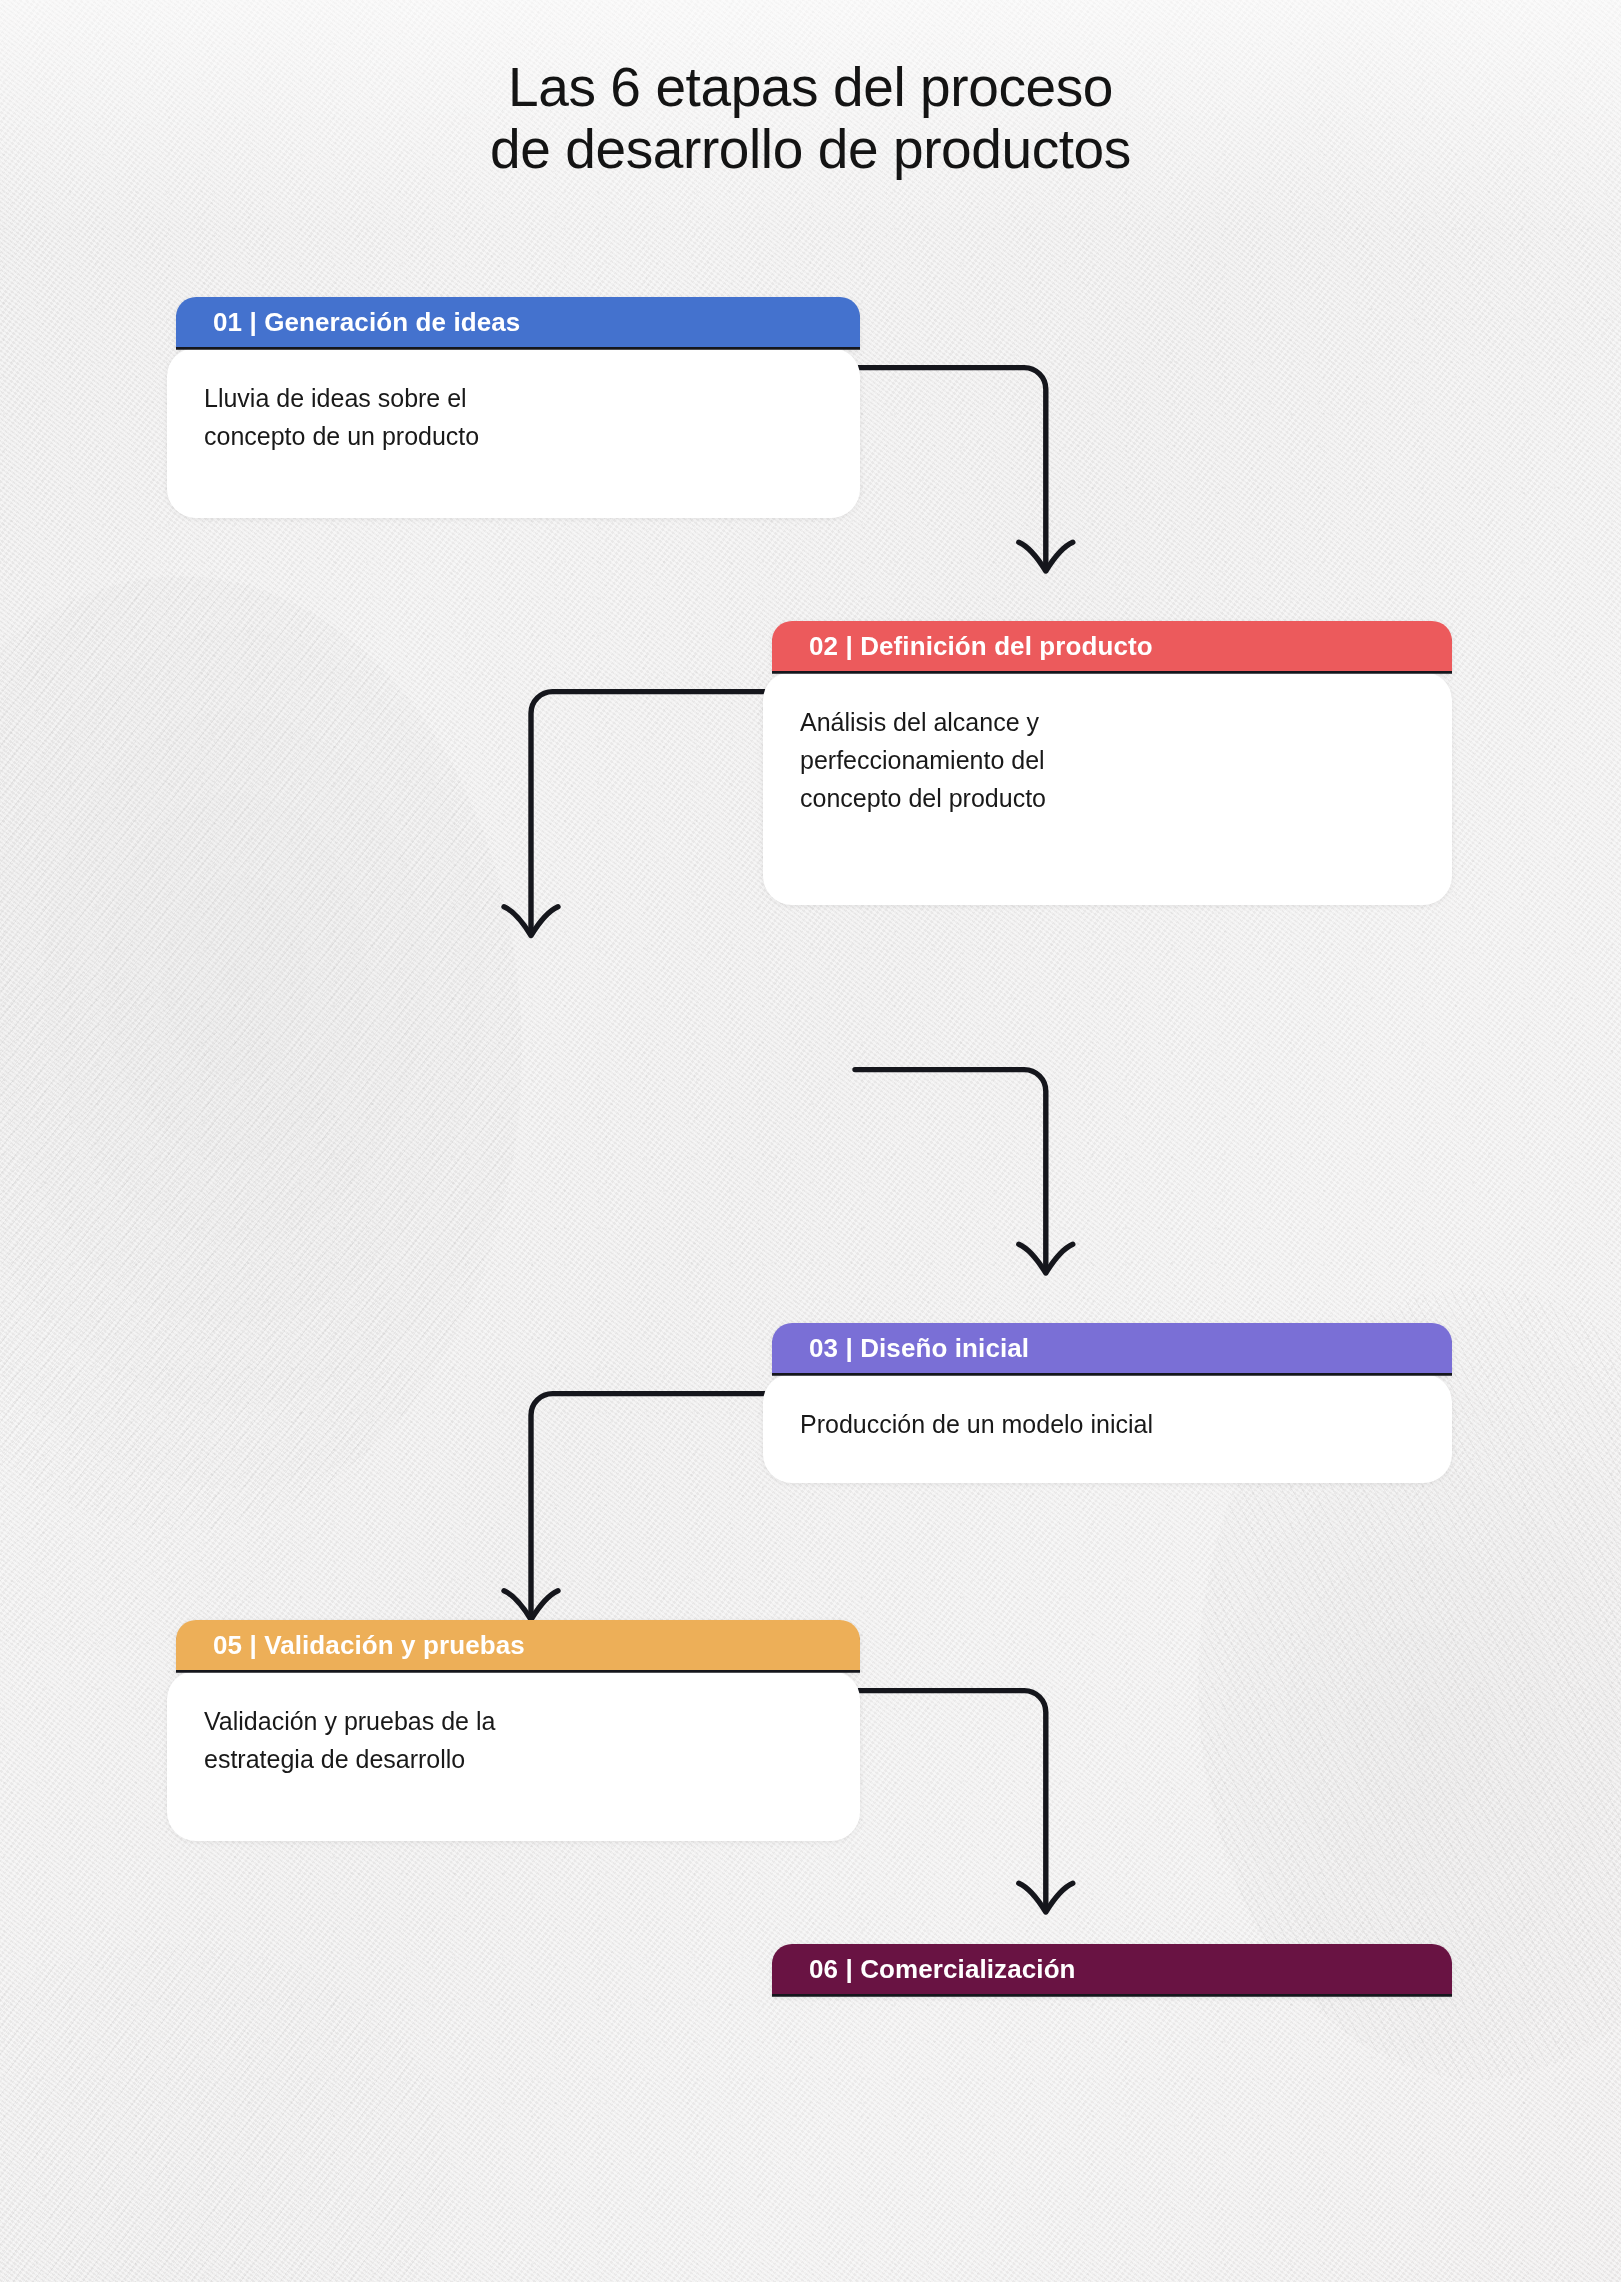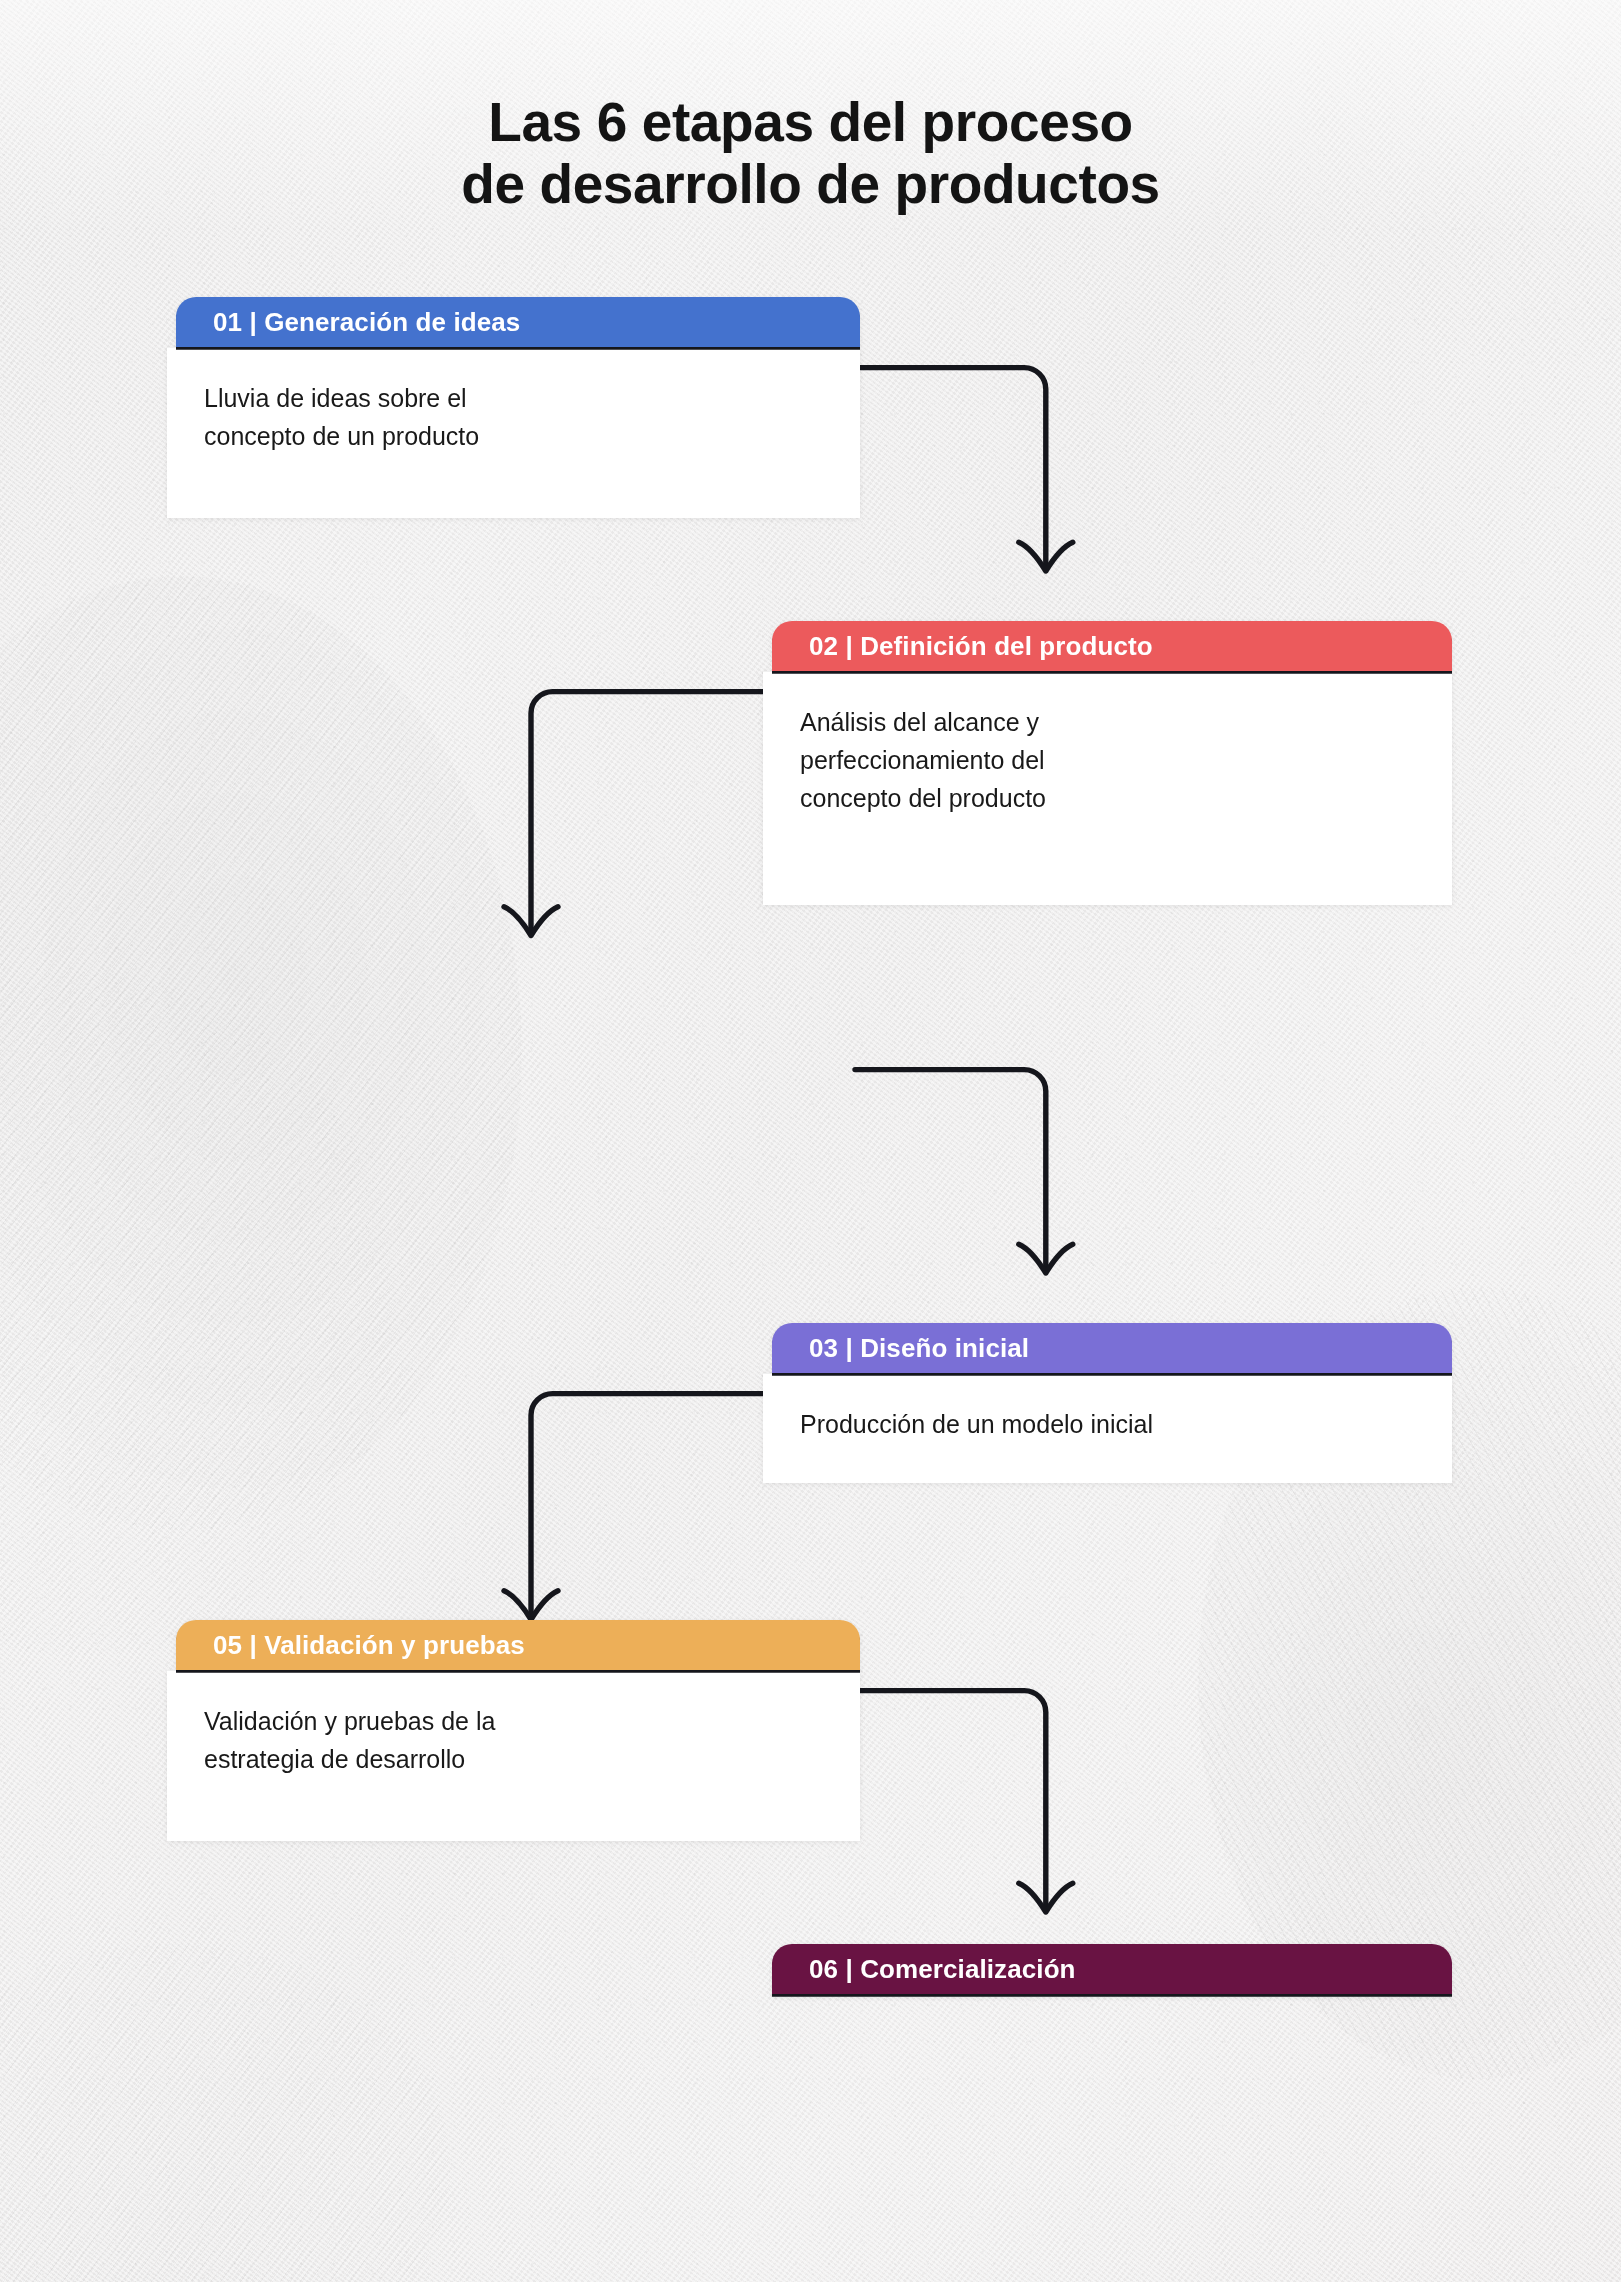--- a/index.html
+++ b/index.html
@@ -113,25 +113,24 @@
 
   
   .title{
     position:absolute;
     left:0;right:0;
     top:56px;
     text-align:center;
     color:#141414;
     font-size:55px;
     line-height:1.13;
-    font-weight:700;
+    font-weight:400;
     letter-spacing:-0.4px;
     white-space:pre-line;
     font-family:"Liberation Sans","DejaVu Sans",sans-serif;
-    margin-top:35px;
   }
 
   
   .card{
     position:absolute;
     filter:drop-shadow(0 1.8px 2.7px rgba(0,0,0,.07));
   }
   .card .head{
     position:relative;
     border-radius:20px 20px 0 0;
@@ -146,20 +145,21 @@
     box-shadow:0 2.7px 0 0 #15161c;
   }
   .card .body{
     background:#ffffff;
     color:#191919;
     font-size:25px;
     line-height:1.52;
     padding:31px 40px 36px 37px;
     white-space:pre-line;
     border-top:0.9px solid rgba(0,0,0,.06);
+    border-radius:29px;
   }
 
   
   .card-01{ left:176px;  top:297px;  width:684px; }
   .card-01 .body{ min-height:171px; }
   .card-02{ left:772px;  top:621px;  width:680px; }
   .card-02 .body{ min-height:234px; }
   .card-03{ left:176px;  top:999px; width:684px; }
   .card-03 .body{ min-height:171px; }
   .card-04{ left:772px;  top:1323px; width:680px; }

